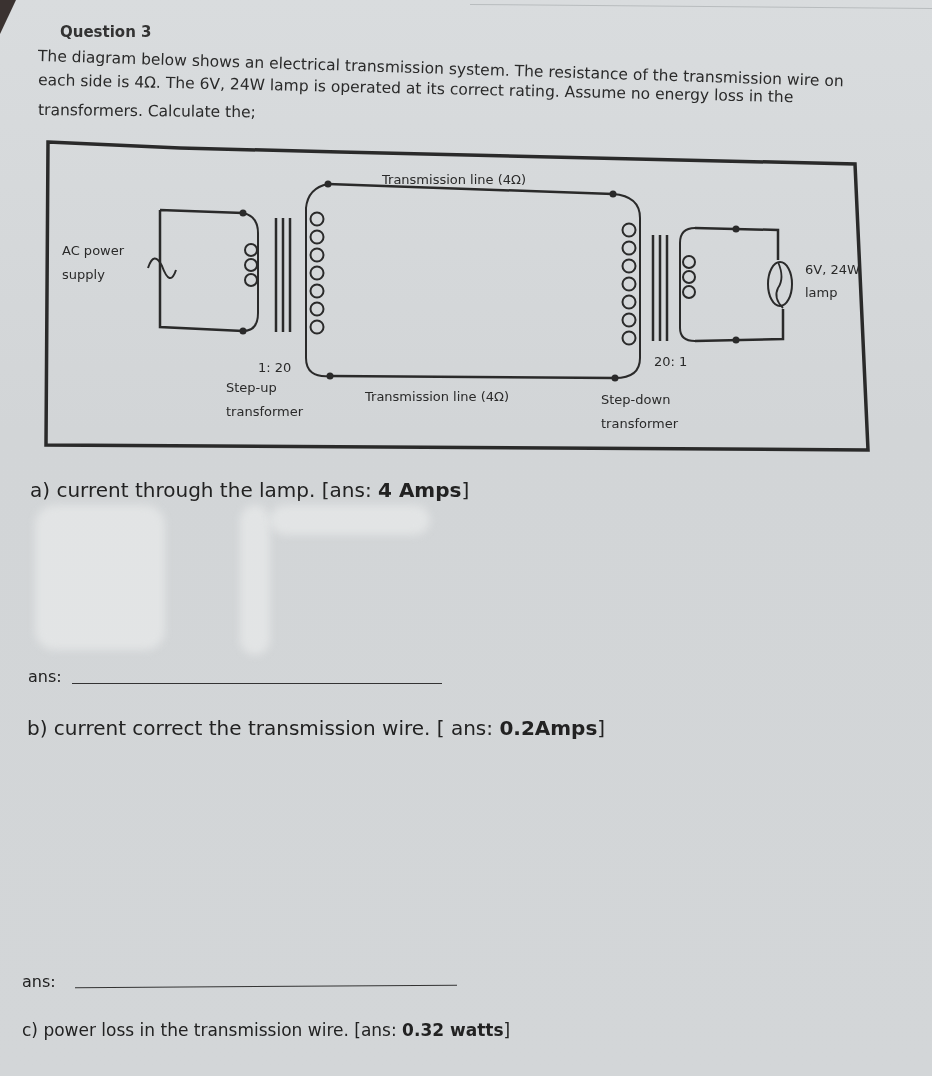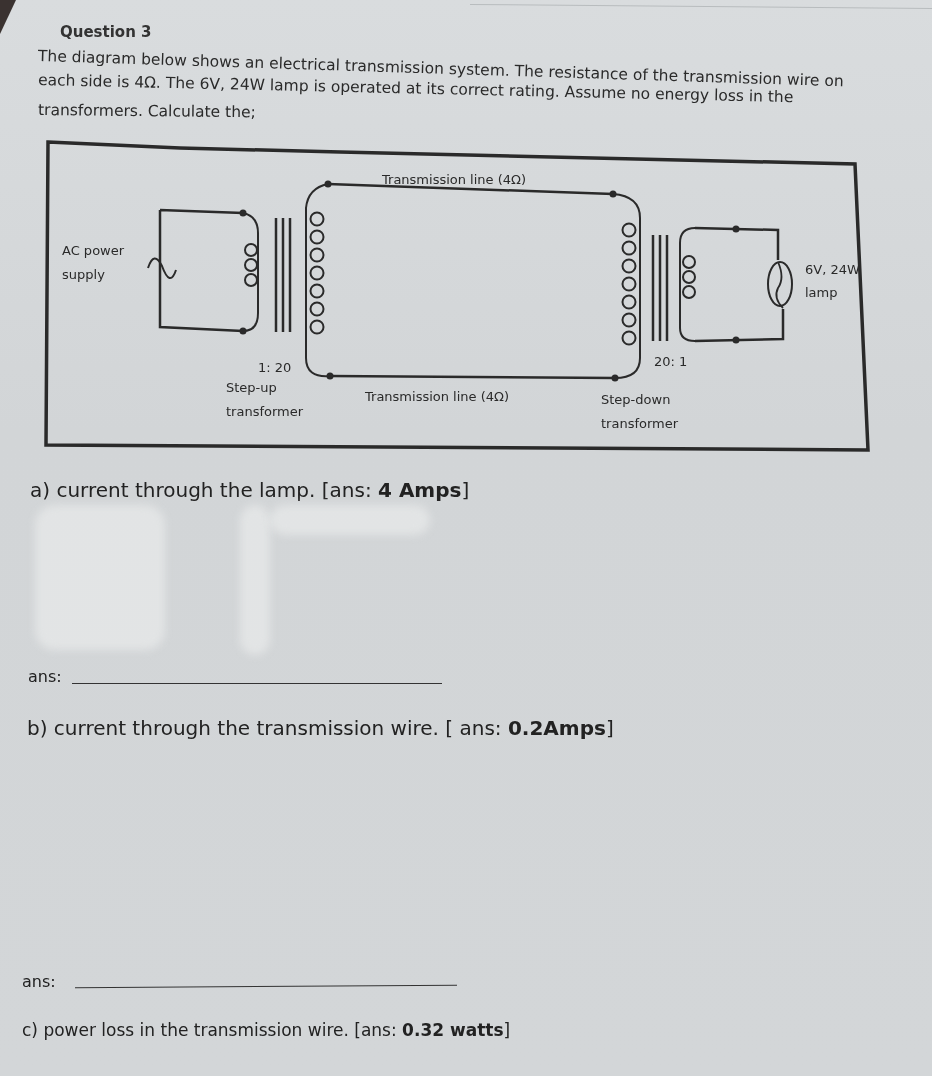--- a/index.html
+++ b/index.html
@@ -121,20 +121,20 @@
 <div class="q" style="left:30px; top:478px;">
   <span>a) current through the lamp. [ans: </span><b>4 Amps</b><span>]</span>
 </div>
 <div class="smudge" style="left:35px; top:505px; width:130px; height:145px;"></div>
 <div class="smudge" style="left:240px; top:505px; width:30px; height:150px;"></div>
 <div class="smudge" style="left:270px; top:505px; width:160px; height:30px;"></div>
 <div class="ans" style="left:28px; top:667px;">ans:</div>
 <div class="ansline" style="left:72px; top:683px; width:370px;"></div>
 
 <div class="q" style="left:27px; top:716px;">
-  <span>b) current through the transmission wire. [ ans: </span><b>0.2Amps</b><span>]</span>
+  <span>b) current correct the transmission wire. [ ans: </span><b>0.2Amps</b><span>]</span>
 </div>
 <div class="ans" style="left:22px; top:972px;">ans:</div>
 <div class="ansline" style="left:75px; top:986px; width:382px; transform:rotate(-0.4deg);"></div>
 
 <div class="q" style="left:22px; top:1020px; font-size:17px;">
   <span>c) power loss in the transmission wire. [ans: </span><b>0.32 watts</b><span>]</span>
 </div>
 
 </body></html>

